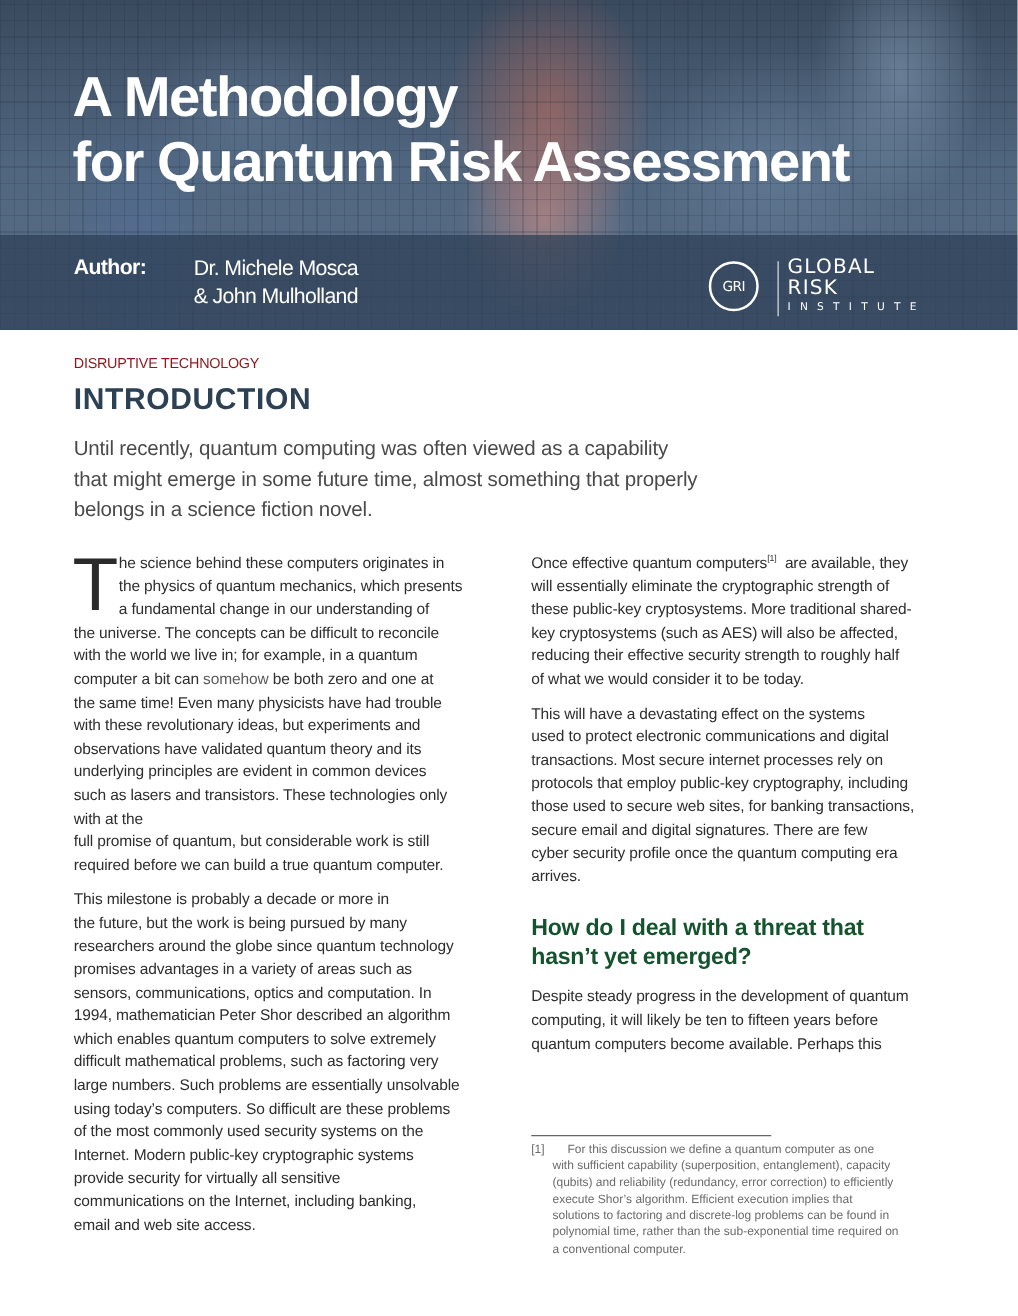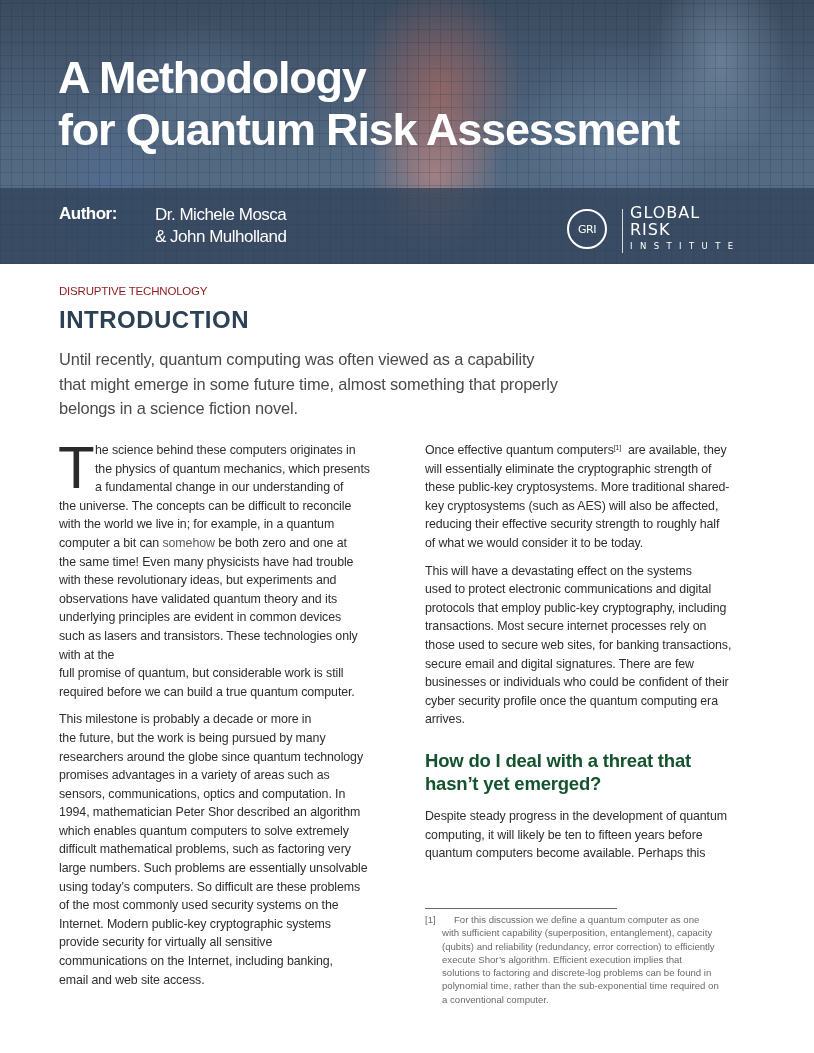--- a/index.html
+++ b/index.html
@@ -137,25 +137,24 @@
     <span class="line"><span>Once effective quantum computers</span><sup>[1]</sup><span style="white-space:pre">  are available, they</span></span>
     <span class="line">will essentially eliminate the cryptographic strength of</span>
     <span class="line">these public-key cryptosystems.  More traditional shared-</span>
     <span class="line">key cryptosystems (such as AES) will also be affected,</span>
     <span class="line">reducing their effective security strength to roughly half</span>
     <span class="line">of what we would consider it to be today.</span>
   </p>
   <p>
     <span class="line">This will have a devastating effect on the systems</span>
     <span class="line">used to protect electronic communications and digital</span>
+    <span class="line">transactions.  Most secure internet processes rely on</span>
     <span class="line">protocols that employ public-key cryptography, including</span>
-    <span class="line">transactions.  Most secure internet processes rely on</span>
     <span class="line">those used to secure web sites, for banking transactions,</span>
     <span class="line">secure email and digital signatures.  There are few</span>
-    <span class="line">businesses or individuals who could be confident of their</span>
     <span class="line">cyber security profile once the quantum computing era</span>
     <span class="line">arrives.</span>
   </p>
   <h3 class="sub-heading">
     <span>How do I deal with a threat that</span>
     <span>hasn’t yet emerged?</span>
   </h3>
   <p>
     <span class="line">Despite steady progress in the development of quantum</span>
     <span class="line">computing, it will likely be ten to fifteen years before</span>

